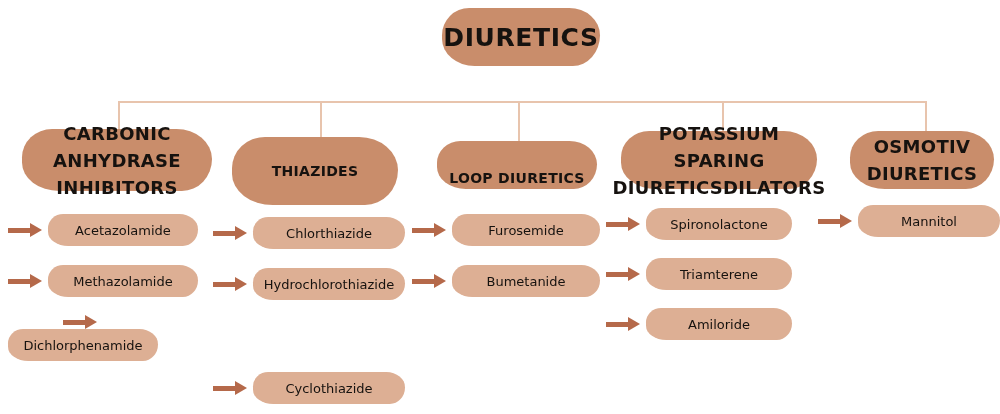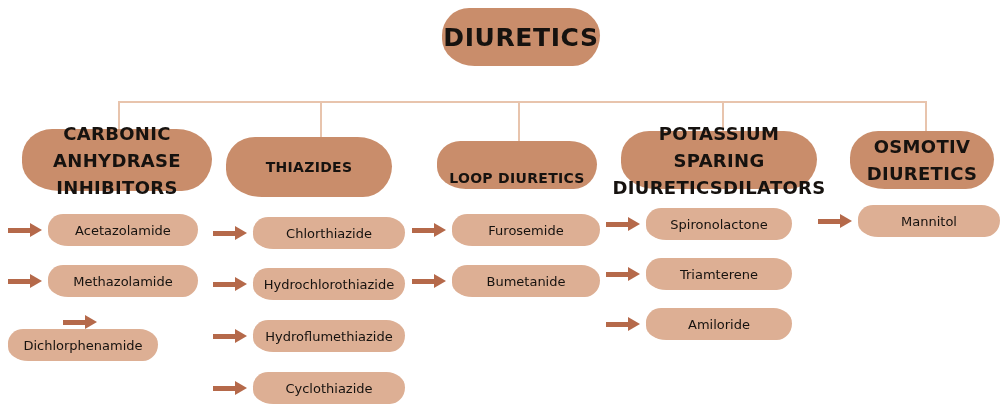--- a/index.html
+++ b/index.html
@@ -139,21 +139,21 @@
   <div class="conn-v" style="left:722px; top:101px; height:30px;"></div>
   <div class="conn-v" style="left:925px; top:101px; height:32px;"></div>
 
   <div class="cat-pill" style="left:22px; top:129px; width:190px; height:62px;">
     <div class="label">
       <span>CARBONIC ANHYDRASE</span><br>
       <span>INHIBITORS</span>
     </div>
   </div>
 
-  <div class="cat-pill one-line" style="left:226px; top:137px; width:166px; height:60px;">
+  <div class="cat-pill one-line" style="left:232px; top:137px; width:166px; height:68px;">
     <div class="label">
       <span>THIAZIDES</span>
     </div>
   </div>
 
   <div class="cat-pill one-line" style="left:437px; top:141px; width:160px; height:48px;align-items:flex-end;">
     <div class="label">
       <span>LOOP DIURETICS</span>
     </div>
   </div>
@@ -211,29 +211,20 @@
   </div>
   <div class="drug-row" style="left:213px; top:268px;">
     <span class="arrow">
         <span class="shaft"></span>
         <span class="head"></span>
       </span>
     <div class="drug-pill" style="width:152px;">
       <span class="label">Hydrochlorothiazide</span>
     </div>
   </div>
-  <div class="drug-row" style="left:213px; top:320px;">
-    <span class="arrow">
-        <span class="shaft"></span>
-        <span class="head"></span>
-      </span>
-    <div class="drug-pill" style="width:152px;">
-      <span class="label">Hydroflumethiazide</span>
-    </div>
-  </div>
   <div class="drug-row" style="left:213px; top:372px;">
     <span class="arrow">
         <span class="shaft"></span>
         <span class="head"></span>
       </span>
     <div class="drug-pill" style="width:152px;">
       <span class="label">Cyclothiazide</span>
     </div>
   </div>
 

